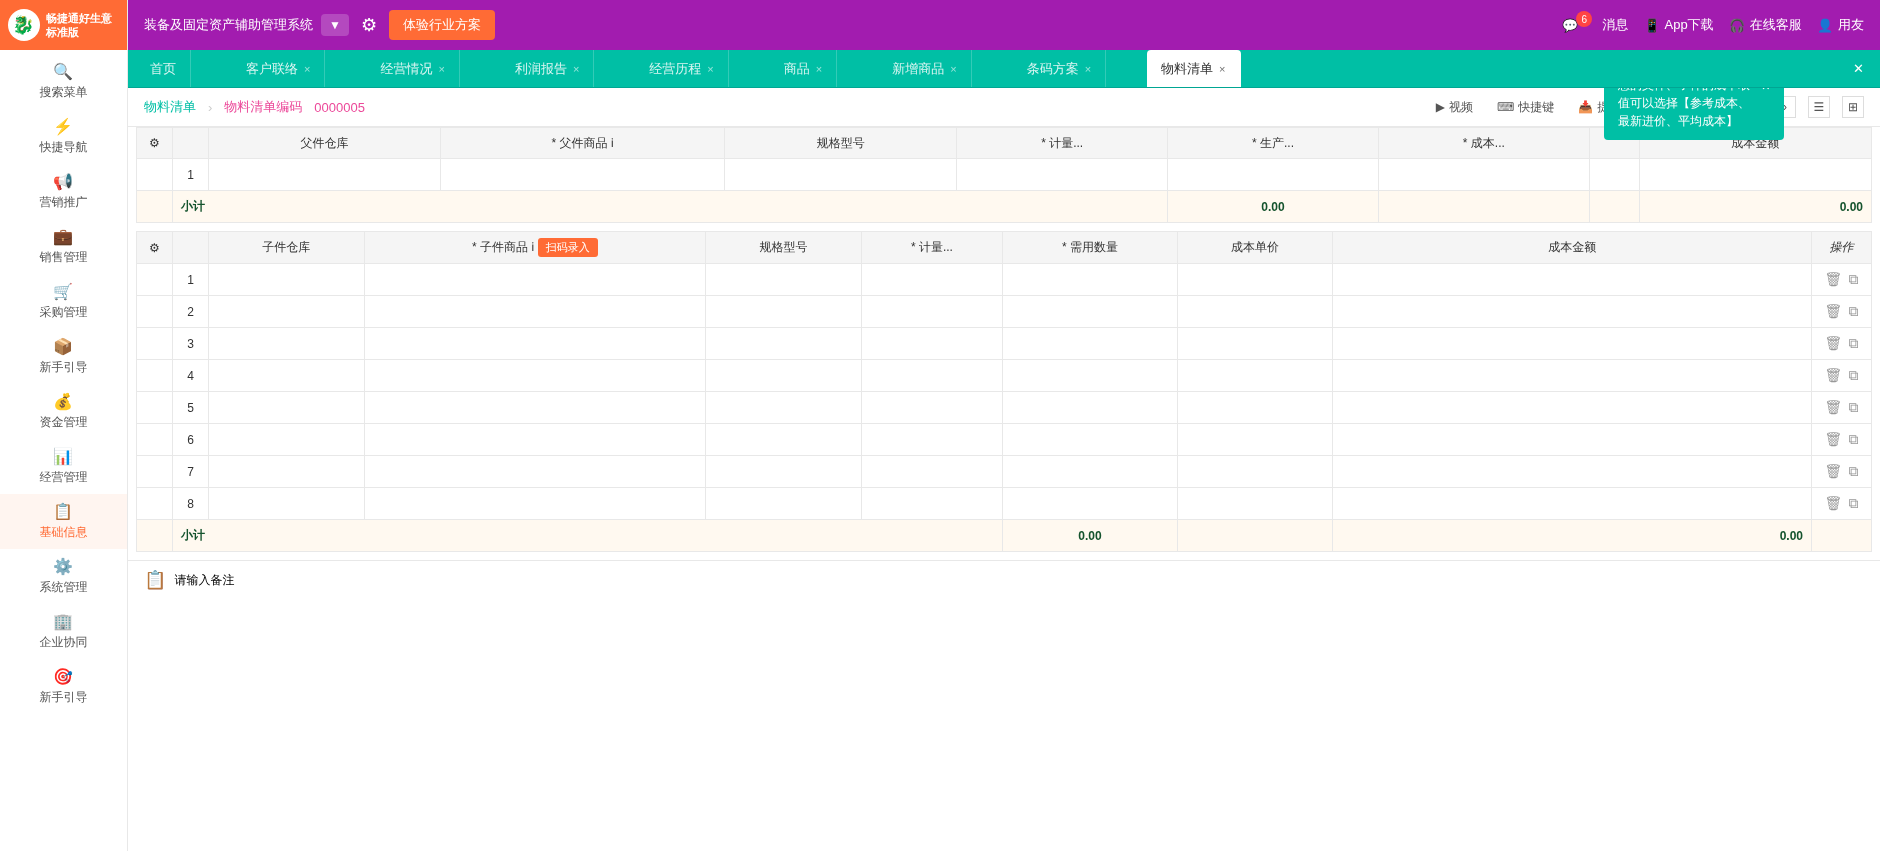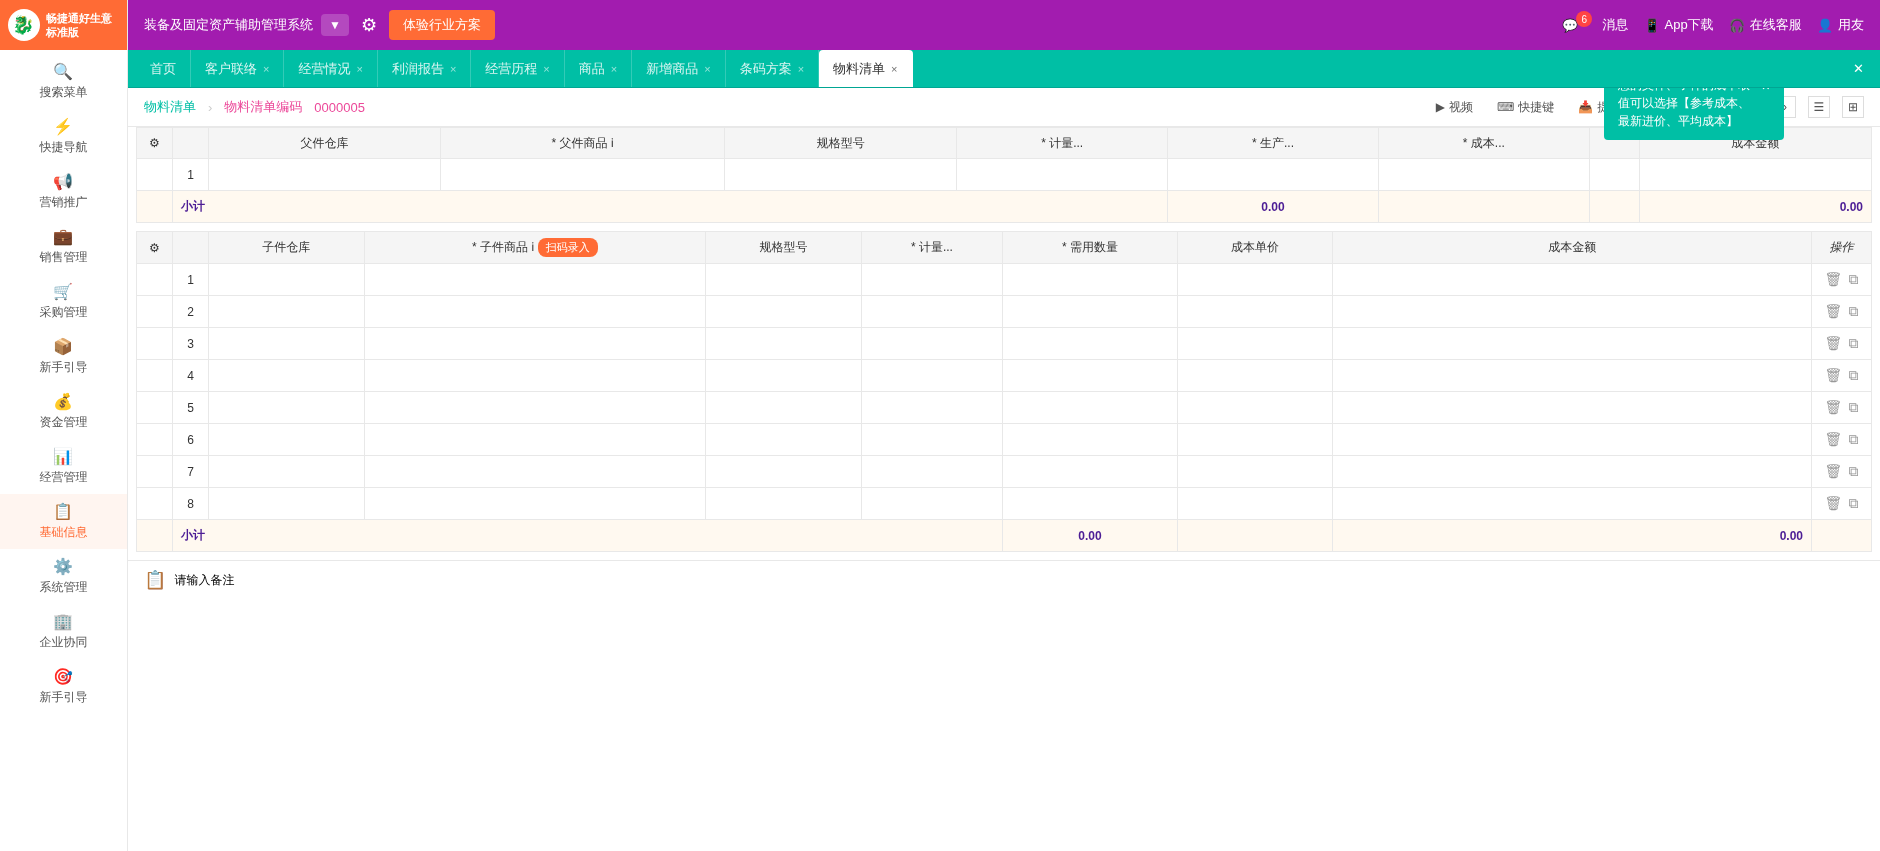--- a/index.html
+++ b/index.html
@@ -119,20 +119,21 @@
     
     .nav-tabs {
       background: #00bfa5;
       display: flex;
       align-items: center;
       padding: 0 8px;
       flex-shrink: 0;
       border-bottom: 1px solid #00a693;
       height: 38px;
       overflow-x: auto;
+      gap: 41px;
     }
     .nav-tabs::-webkit-scrollbar { height: 2px; }
     .nav-tab {
       color: rgba(255,255,255,0.85);
       padding: 0 14px;
       height: 38px;
       display: flex;
       align-items: center;
       gap: 6px;
       cursor: pointer;
@@ -263,35 +264,35 @@
     .data-table td {
       border: 1px solid #e8e8e8;
       padding: 4px 8px;
       height: 32px;
       color: #333;
       text-align: center;
     }
     .data-table .subtotal-row td {
       background: #fff9f0;
       font-weight: bold;
-      color: #4c1d95;
+      color: #14532d;
     }
     .data-table .subtotal-label {
       text-align: left;
       color: #555;
       font-weight: normal;
     }
     .th-settings { width: 36px; }
     .col-actions { width: 60px; font-style: italic; }
     .scan-btn {
       background: #ff6b35;
       color: #fff;
       border: none;
       padding: 2px 8px;
-      border-radius: 8px;
+      border-radius: 3px;
       font-size: 11px;
       cursor: pointer;
       white-space: nowrap;
     }
     .action-icons { display: flex; gap: 6px; justify-content: center; }
     .action-icon { cursor: pointer; color: #999; font-size: 14px; }
 
     
     .bottom-bar {
       padding: 8px 16px;

